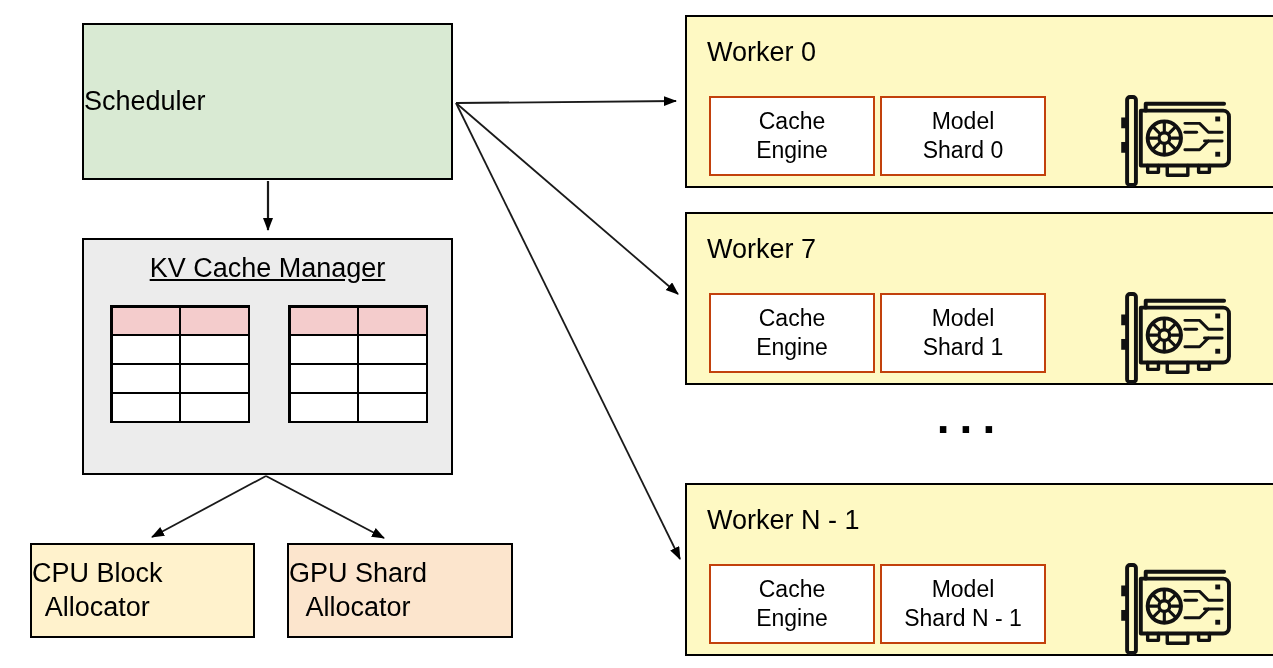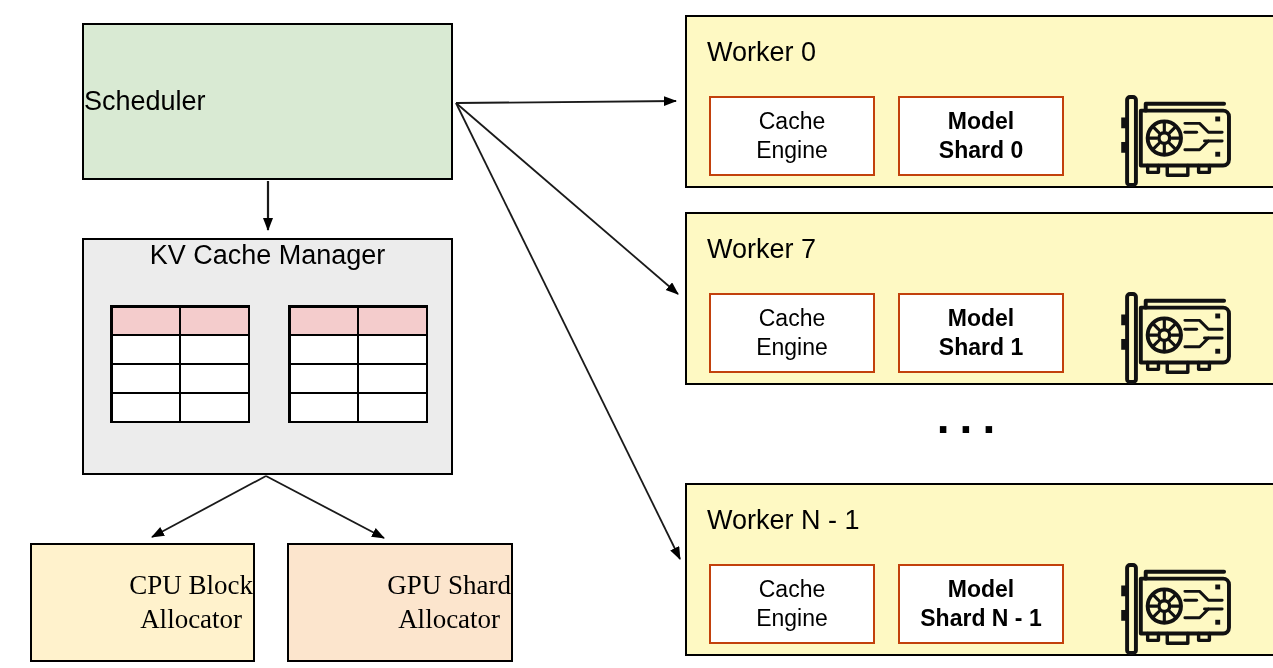--- a/index.html
+++ b/index.html
@@ -17,58 +17,57 @@
   
   .scheduler {
     left: 82px; top: 23px; width: 371px; height: 157px;
     background: #d9ead3;
     display: flex; align-items: center; 
     font-size: 27px;
   }
 
   
   .kv { left: 82px; top: 238px; width: 371px; height: 237px; background: #ececec; }
-  .kv-title { text-align: center; font-size: 27px; }
+  .kv-title { text-align: center; margin-top: 13px; font-size: 27px; text-decoration: underline; }
   .bt {
     position: absolute; top: 65px; width: 140px; height: 118px;
     background: #000; display: grid; gap: 2px; padding: 2.5px;
     box-sizing: border-box;
   }
   .bt-left { left: 26px; }
   .bt-right { left: 204px; }
   .bt-cell { background: #ffffff; }
   .bt-cell.hl { background: #f4cccc; }
   .kv-caption { position: absolute; bottom: 10px; width: 100%; text-align: center; font-size: 23px; }
 
   
   .alloc {
-    top: 543px; height: 119px;
-    display: flex; align-items: center; justify-content: flex-end;
+    top: 543px; height: 95px;
+    display: flex; align-items: center; justify-content: flex-start;
     font-size: 27px;
-    font-family: Liberation Serif, serif;
   }
   .cpu { left: 30px; width: 225px; background: #fff2cc; }
   .gpu { left: 287px; width: 226px; background: #fce5cd; }
 
   .multiline { white-space: pre-line; text-align: center; line-height: 1.25; }
 
   
   .worker { left: 685px; width: 614px; height: 173px; background: #fef9c3; }
   .w0 { top: 15px; }
   .w1 { top: 212px; }
   .wn { top: 483px; padding-left: 18px; }
   .worker-title { position: absolute; left: 20px; top: 20px; font-size: 27px; }
   .inner {
     position: absolute; top: 79px; width: 166px; height: 80px;
     background: #ffffff; border: 2px solid #c2410c;
     display: flex; align-items: center; justify-content: center;
     font-size: 23px; box-sizing: border-box;
   }
   .ce { left: 22px; }
-  .ms { left: 211px; font-weight: bold; }
+  .ms { left: 193px; }
   .gpu-icon { position: absolute; left: 431px; top: 76px; width: 124px; height: 96px; }
 
   
   .dots {
     position: absolute; left: 896px; top: 390px; width: 150px;
     text-align: center; font-size: 46px; font-weight: bold; letter-spacing: 10px;
   }
 
   
   .arrow-layer { position: absolute; left: 0; top: 0; width: 1273px; height: 668px; pointer-events: none; }

